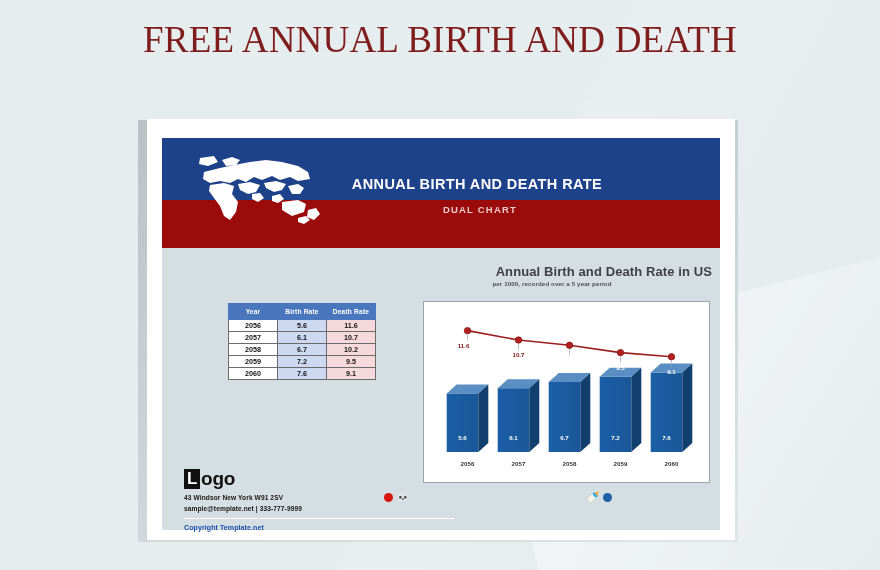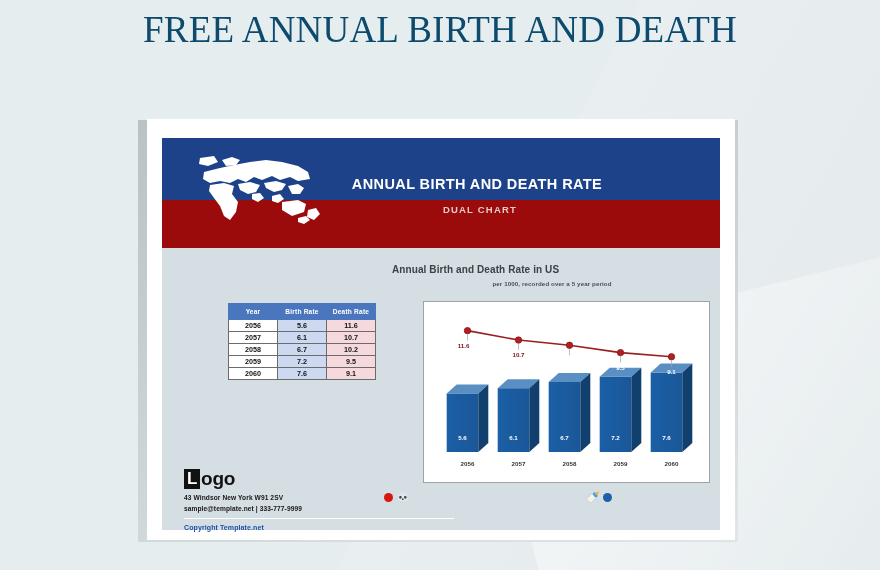--- a/index.html
+++ b/index.html
@@ -15,23 +15,23 @@
     background:linear-gradient(118deg,#e6edef 0%,#e6edef 54%,#e9eff1 54.3%,#e4eaec 100%);
     pointer-events:none;
   }
   .bg-wash2{
     position:absolute;right:-60px;top:300px;width:420px;height:340px;
     background:linear-gradient(135deg,rgba(255,255,255,.55),rgba(255,255,255,0));
     transform:rotate(-14deg);pointer-events:none;
   }
 
   .page-title{
-    position:absolute;left:0;top:8px;width:880px;text-align:center;
+    position:absolute;left:0;top:18px;width:880px;text-align:center;
     font-family:"Liberation Serif", serif;
-    color:#0c4a6e;font-size:37px;line-height:1.17;letter-spacing:.2px;
+    color:#7f1d1d;font-size:37px;line-height:1.17;letter-spacing:.2px;
   }
 
   
   .doc-shadow{
     position:absolute;left:138px;top:120px;width:600px;height:422px;
     background:linear-gradient(160deg,#b9c3c6,#cdd6d8 60%,#dfe6e8);
   }
   .doc{
     position:absolute;left:147px;top:119px;width:588px;height:421px;
     background:#ffffff;
@@ -68,22 +68,22 @@
   }
   table.data td{
     border:1px solid #6b6b6b;height:11px;text-align:center;
     font-weight:bold;color:#111;background:#fff;padding:0;width:48px;
   }
   table.data td.birth{background:#ccd9f0;}
   table.data td.death{background:#f6d9dc;}
 
   
   .chart-title{
-    position:absolute;left:230px;top:126px;width:320px;text-align:left;
-    font-size:10px;font-weight:bold;color:#3c4247;letter-spacing:.1px;
+    position:absolute;left:230px;top:126px;width:320px;text-align:right;
+    font-size:13px;font-weight:bold;color:#3c4247;letter-spacing:.1px;
   }
   .chart-sub{
     position:absolute;left:230px;top:142px;width:320px;text-align:center;
     font-size:6.2px;font-weight:bold;color:#4a5056;letter-spacing:.1px;
   }
   .plot{
     position:absolute;left:261px;top:163px;width:285px;height:180px;
     background:#ffffff;border:1px solid #9aa5ab;
   }
   .plot svg{display:block;}

